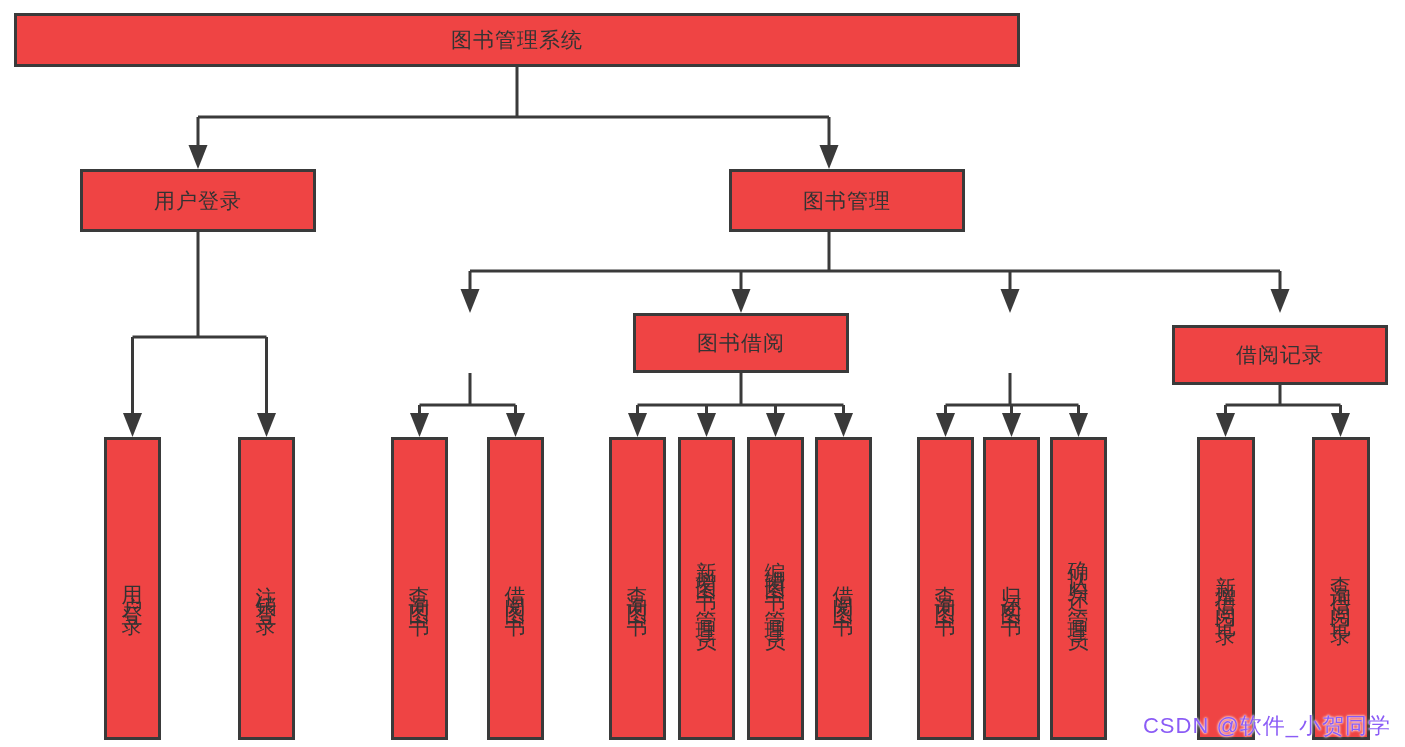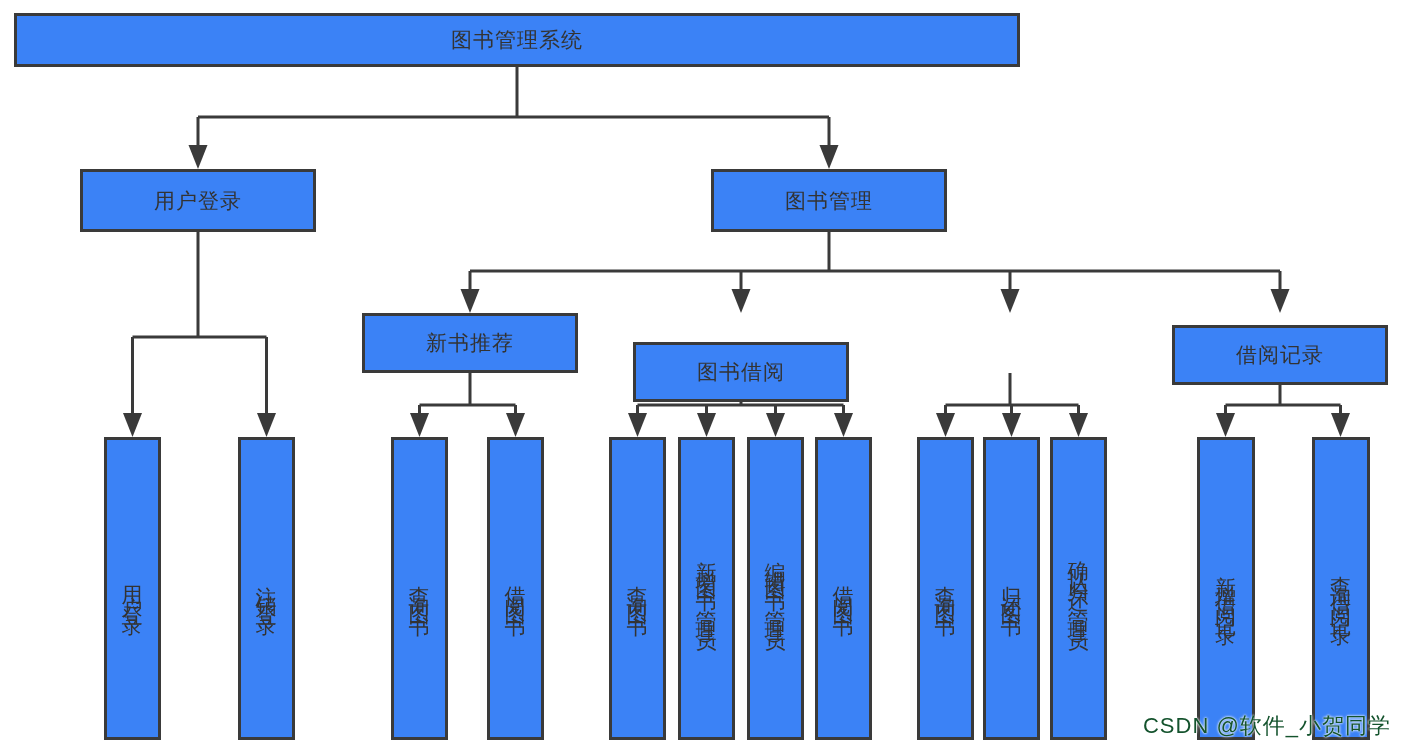--- a/index.html
+++ b/index.html
@@ -7,41 +7,41 @@
     position:relative;
     width:1405px;height:747px;
     background:#ffffff;
     font-family:"Liberation Sans","DejaVu Sans",sans-serif;
     overflow:hidden;
   }
   .connector-svg{position:absolute;left:0;top:0;z-index:1;}
   .node{
     position:absolute;
     box-sizing:border-box;
-    background:#3b82f6;
+    background:#ef4444;
     border:3px solid #3a3a3a;
     display:flex;align-items:center;justify-content:center;
     color:#333333;
     z-index:2;
   }
   .h-node{font-size:21px;letter-spacing:1px;}
   .v-node{width:57px;top:437px;height:303px;}
   .v-node .vtxt{
     writing-mode:vertical-rl;
     text-orientation:mixed;
     font-size:21px;
     letter-spacing:10px;
     line-height:1;
     color:#333333;
   }
   .watermark{
     position:absolute;
     right:14px;top:711px;
     font-size:22px;
-    color:#14532d;
+    color:#8b5cf6;
     text-shadow:0 0 2px #ffffff,0 0 3px #ffffff;
     z-index:3;
     letter-spacing:1px;
     white-space:nowrap;
   }
 </style>
 </head>
 <body>
 
 <div class="canvas">
@@ -86,28 +86,25 @@
     </g>
   </svg>
 
   <div class="node h-node" style="left:14px;top:13px;width:1006px;height:54px;">
     <span>图书管理系统</span>
   </div>
 
   <div class="node h-node" style="left:80px;top:169px;width:236px;height:63px;">
     <span>用户登录</span>
   </div>
-  <div class="node h-node" style="left:711px;top:169px;width:236px;height:63px;">
+  <div class="node h-node" style="left:729px;top:169px;width:236px;height:63px;">
     <span>图书管理</span>
   </div>
 
-  <div class="node h-node" style="left:362px;top:313px;width:216px;height:60px;">
-    <span>新书推荐</span>
-  </div>
-  <div class="node h-node" style="left:633px;top:313px;width:216px;height:60px;margin-top:29px;">
+  <div class="node h-node" style="left:633px;top:313px;width:216px;height:60px;">
     <span>图书借阅</span>
   </div>
   <div class="node h-node" style="left:1172px;top:313px;width:216px;height:60px;margin-top:12px;">
     <span>借阅记录</span>
   </div>
 
   <div class="node v-node" style="left:104px;">
     <span class="vtxt">用户登录</span>
   </div>
   <div class="node v-node" style="left:238px;">

